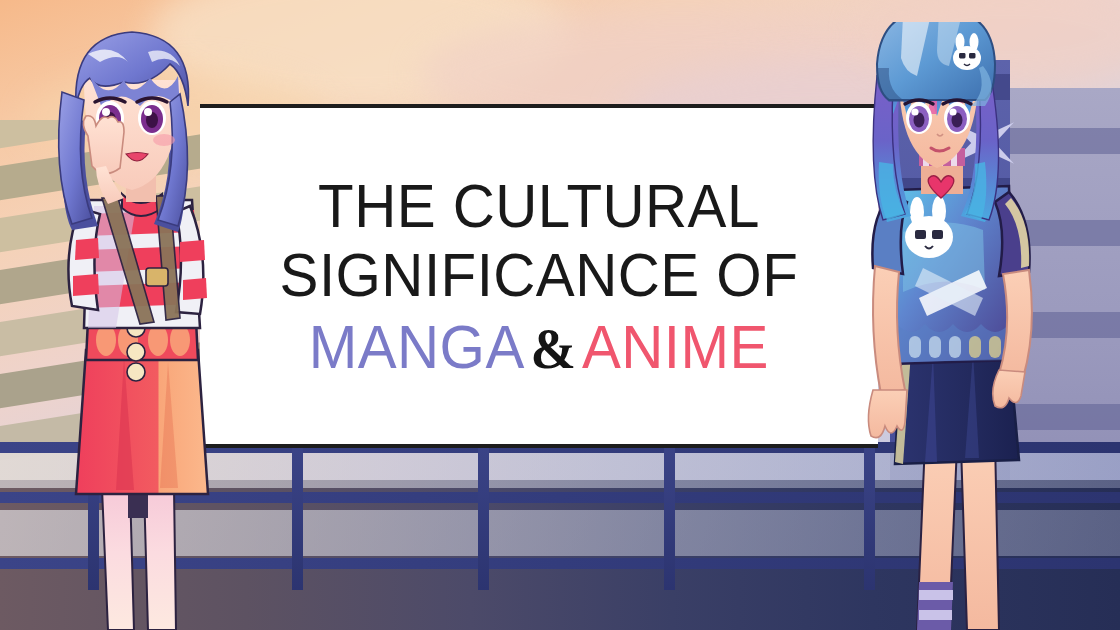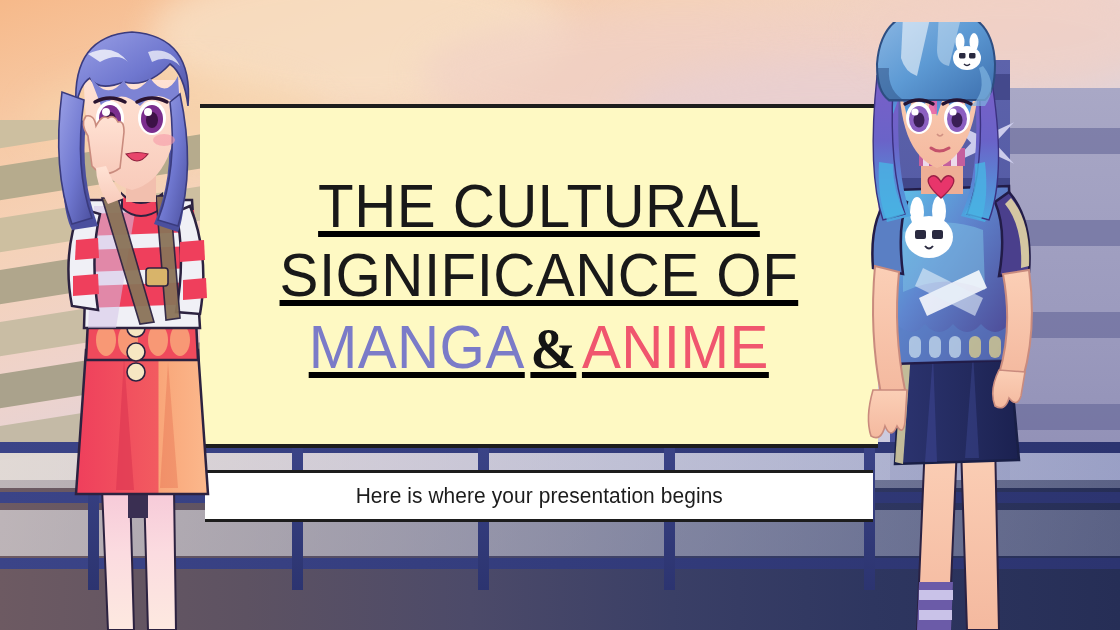--- a/index.html
+++ b/index.html
@@ -127,30 +127,29 @@
   .rail-glass {
     position: absolute;
     background: linear-gradient(105deg, rgba(255,255,255,.55), rgba(210,215,240,.30));
   }
 
   
   .title-card {
     position: absolute;
     left: 200px; top: 104px;
     width: 678px; height: 344px;
-    background: #fef9c3;
+    background: #ffffff;
     border-top: 4px solid #1d1d1d;
     border-bottom: 4px solid #1d1d1d;
     box-sizing: border-box;
     display: flex;
     flex-direction: column;
     align-items: center;
     justify-content: center;
     z-index: 6;
-    text-decoration: underline;
   }
   .title-line {
     font-family: "Liberation Sans Narrow", "Liberation Sans", sans-serif;
     font-size: 62px;
     line-height: 1.02;
     letter-spacing: 0.5px;
     color: #191919;
     font-weight: 400;
     text-align: center;
     white-space: nowrap;
@@ -253,23 +252,20 @@
     <div class="rail-post" style="left:664px;"></div>
     <div class="rail-post" style="left:864px;"></div>
   </div>
 
   <div class="title-card">
     <div class="title-line l1">THE CULTURAL</div>
     <div class="title-line l2">SIGNIFICANCE OF</div>
     <div class="title-line l3"><span class="kw-manga">MANGA</span><span class="amp">&amp;</span><span class="kw-anime">ANIME</span></div>
   </div>
 
-  <div class="subtitle-bar">
-    <div class="subtitle-text">Here is where your presentation begins</div>
-  </div>
 
   <svg class="character char-left" viewBox="0 0 230 612">
     <defs>
       <linearGradient id="Lhair" x1="0" y1="0" x2="1" y2="1">
         <stop offset="0%" stop-color="#9aa0e6"></stop>
           <stop offset="55%" stop-color="#6f77cf"></stop>
           <stop offset="100%" stop-color="#4b4f9e"></stop>
       </linearGradient>
       <linearGradient id="Lskin" x1="0" y1="0" x2="0" y2="1">
         <stop offset="0%" stop-color="#ffe2d4"></stop>

